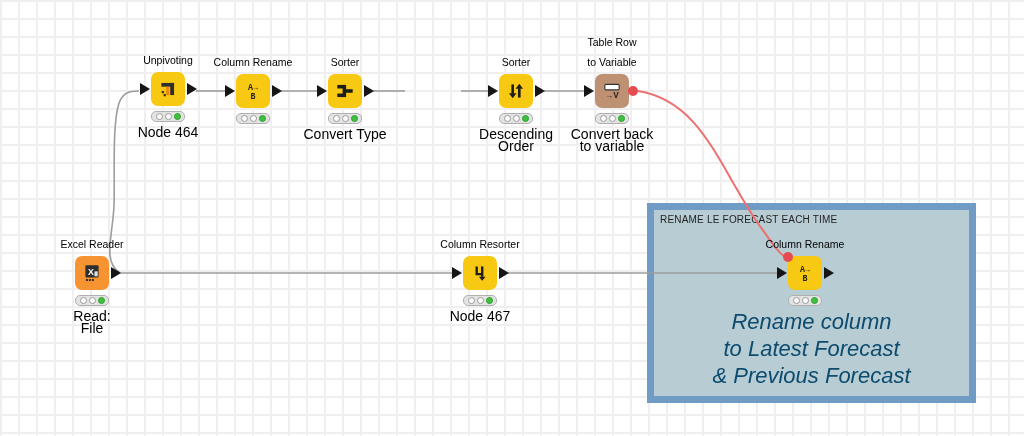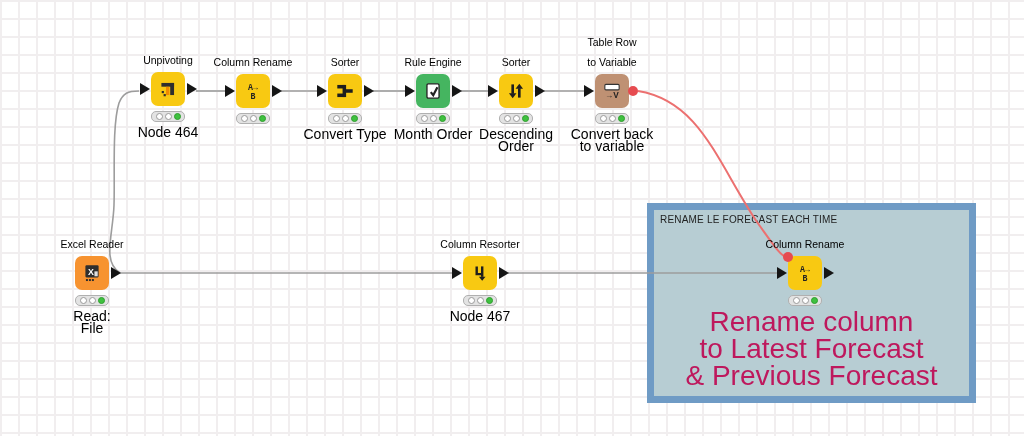--- a/index.html
+++ b/index.html
@@ -14,21 +14,21 @@
   }
 
   
   .annotation{
     position:absolute; left:647px; top:203px; width:329px; height:200px;
     box-sizing:border-box; border:7px solid #6f9bc5; background:#b7cdd3; z-index:1;
   }
   .ann-title{ position:absolute; top:4px; left:6px; font-size:10px; color:#222; letter-spacing:.2px;}
   .ann-body{
     position:absolute; left:0; right:0; top:98px; text-align:center;
-    font-size:28px; line-height:27px; color:#be185d; white-space:pre-line;
+    font-size:22px; line-height:27px; color:#0c4a6e; white-space:pre-line;font-style:italic;
   }
 
   
   #wires{ position:absolute; left:0; top:0; z-index:2; }
   .wire{ fill:none; stroke:#9d9d9d; stroke-width:1.6px; }
   .wire.red{ stroke:#ec7070; stroke-width:2px; }
 
   
   .node{ position:absolute; width:120px; height:122px; z-index:3; }
   .nlabel{
@@ -143,37 +143,20 @@
     </div>
     <span class="port out"></span>
     <div class="tlight">
         <i></i>
         <i></i>
         <i class="g"></i>
       </div>
     <div class="nsub">Convert Type</div>
   </div>
 
-  <div class="node" style="left:373px; top:46px;">
-    <div class="nlabel">Rule Engine</div>
-    <span class="port in"></span>
-    <div class="nicon green">
-      <svg width="22" height="22" viewBox="0 0 20 20">
-        <rect x="4.5" y="3.5" width="11" height="13" rx="1.2" fill="#fff" stroke="#222" stroke-width="1.2"></rect>
-        <path d="M8 11 l2.2 2.8 L14 6.5" stroke="#222" stroke-width="2" fill="none"></path>
-      </svg>
-    </div>
-    <span class="port out"></span>
-    <div class="tlight">
-        <i></i>
-        <i></i>
-        <i class="g"></i>
-      </div>
-    <div class="nsub">Month Order</div>
-  </div>
 
   <div class="node" style="left:456px; top:46px;">
     <div class="nlabel">Sorter</div>
     <span class="port in"></span>
     <div class="nicon yellow">
       <svg width="22" height="22" viewBox="0 0 20 20">
         <path d="M7 4 v8.5" stroke="#1e1e1e" stroke-width="2.4"></path>
         <path d="M7 16.5 l-3.4 -4.5 h6.8 z" fill="#1e1e1e"></path>
         <path d="M13 16 v-8.5" stroke="#1e1e1e" stroke-width="2.4"></path>
         <path d="M13 3.5 l-3.4 4.5 h6.8 z" fill="#1e1e1e"></path>

